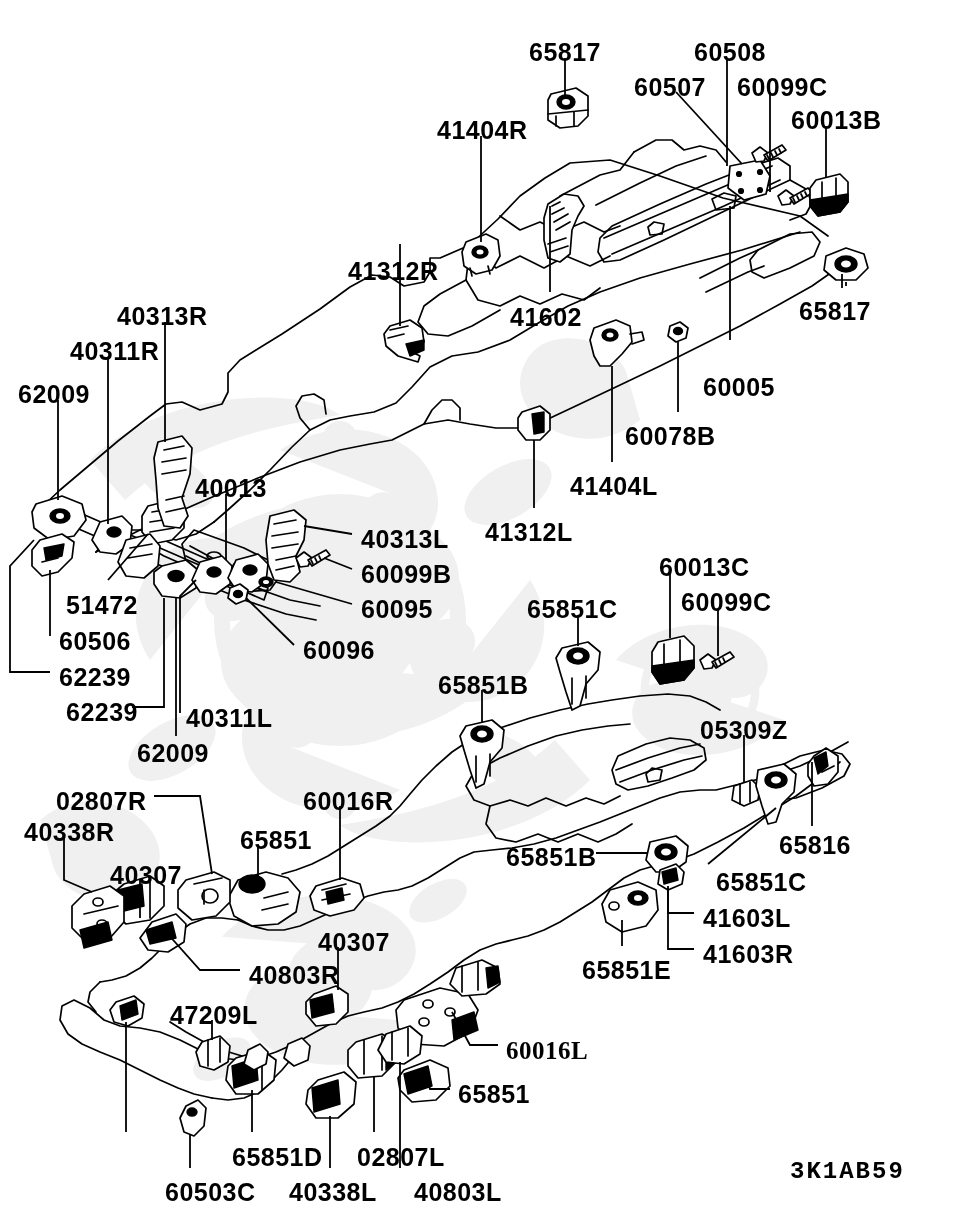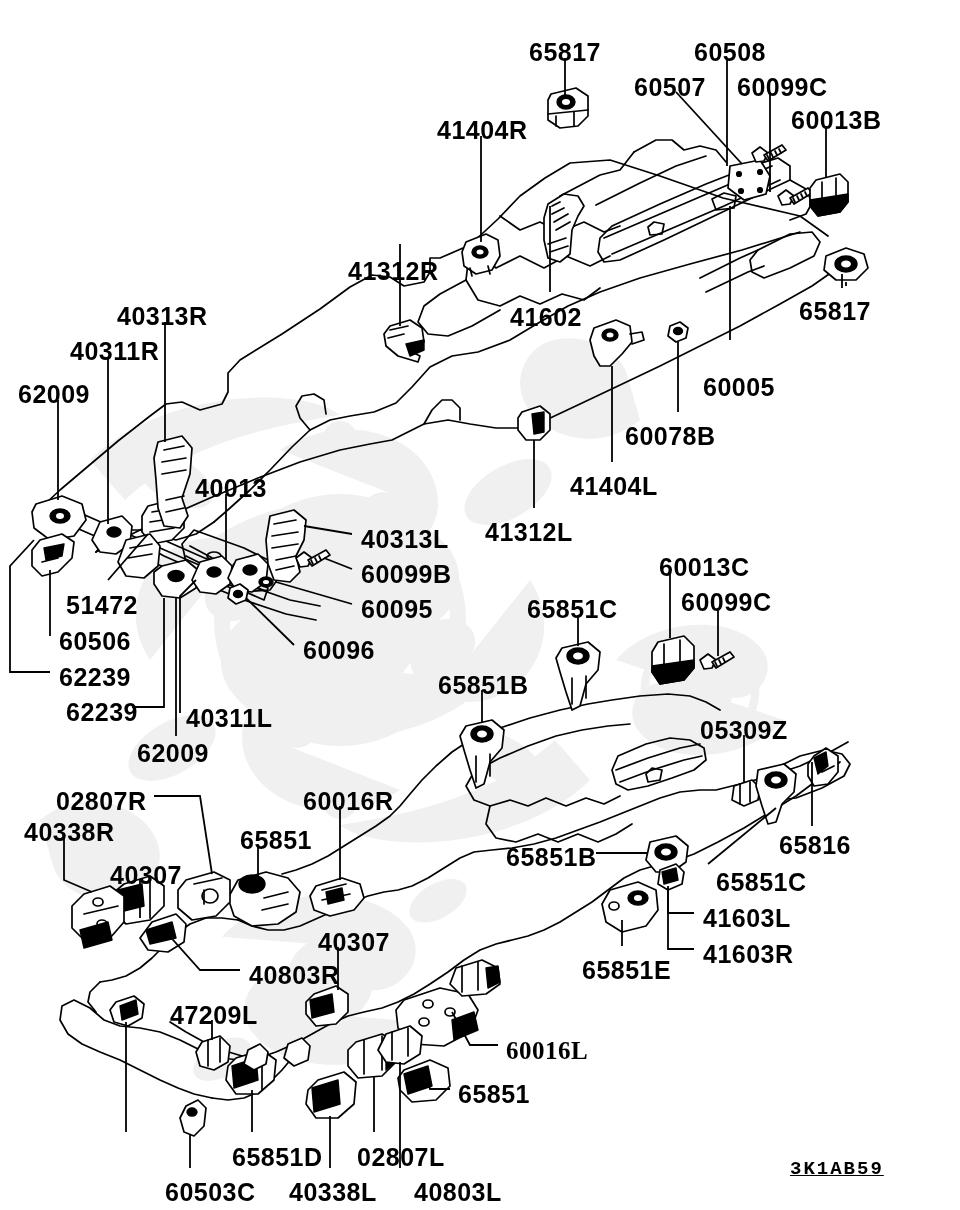--- a/index.html
+++ b/index.html
@@ -31,26 +31,25 @@
     letter-spacing: 0.5px;
     white-space: nowrap;
     line-height: 1;
     -webkit-font-smoothing: none;
   }
   #diagram-code {
     position: absolute;
     left: 790px;
     top: 1158px;
     font-family: "Liberation Mono", monospace;
-    font-size: 19px;
+    font-size: 24px;
     font-weight: 700;
     letter-spacing: 2px;
     color: #000000;
     white-space: nowrap;
-    text-decoration: underline;
   }
   .wm {
     fill: #f0f0f0;
     stroke: none;
   }
   .frame {
     fill: none;
     stroke: #000000;
     stroke-width: 1.7;
     stroke-linejoin: round;

